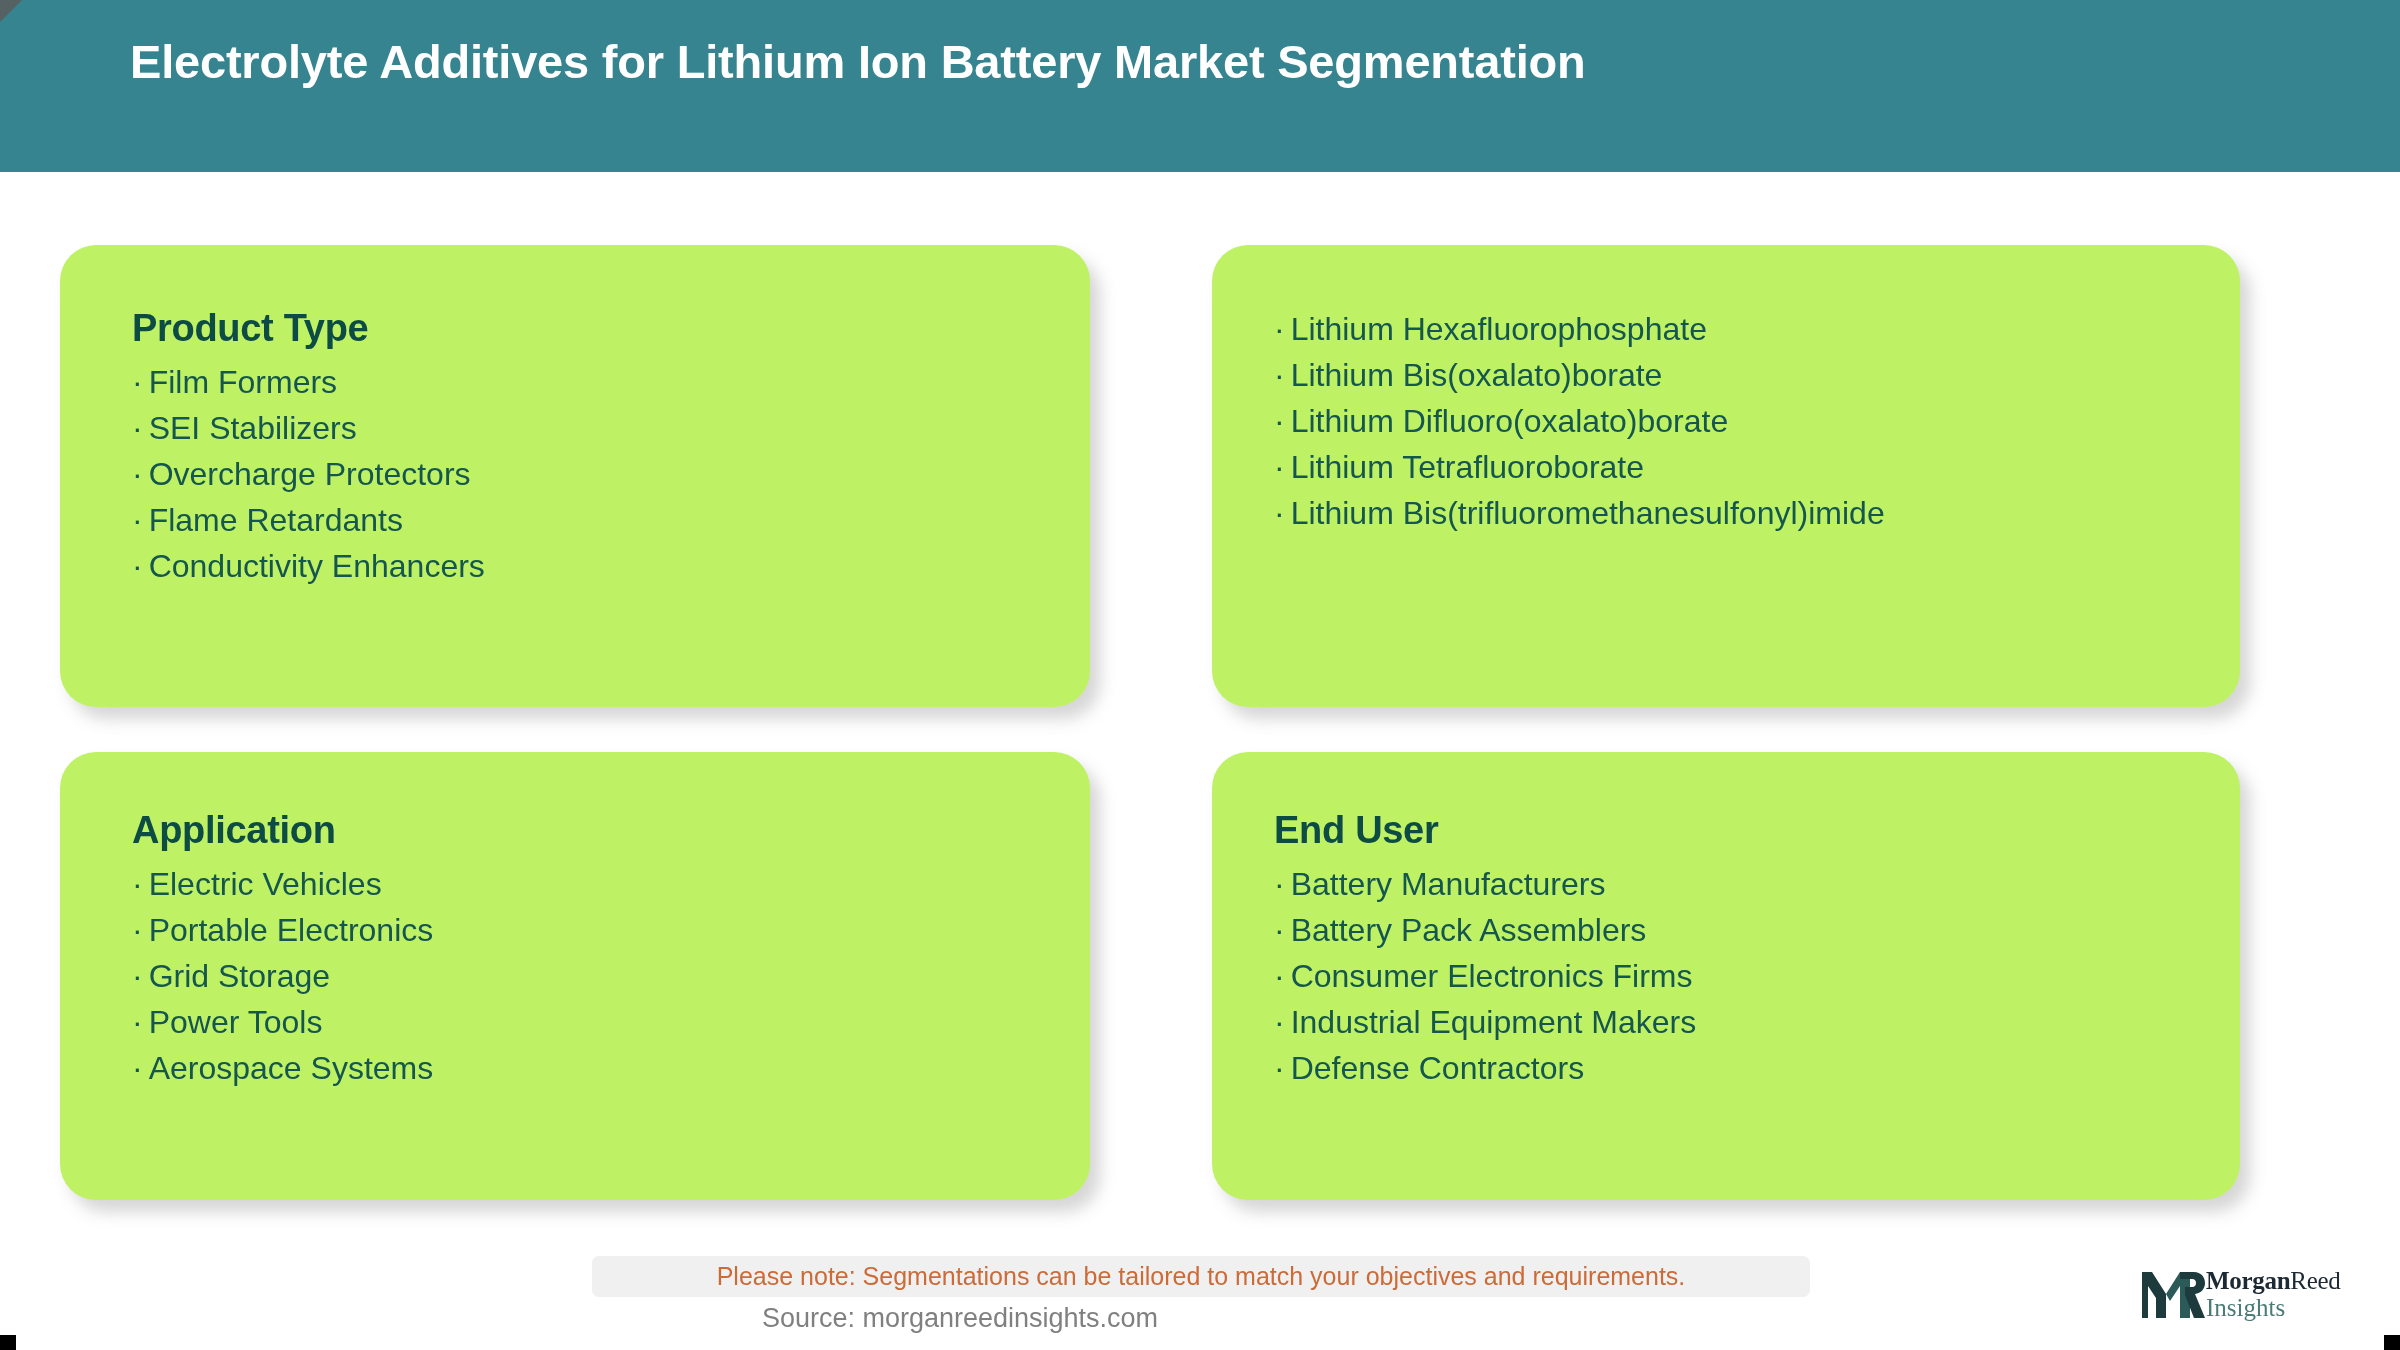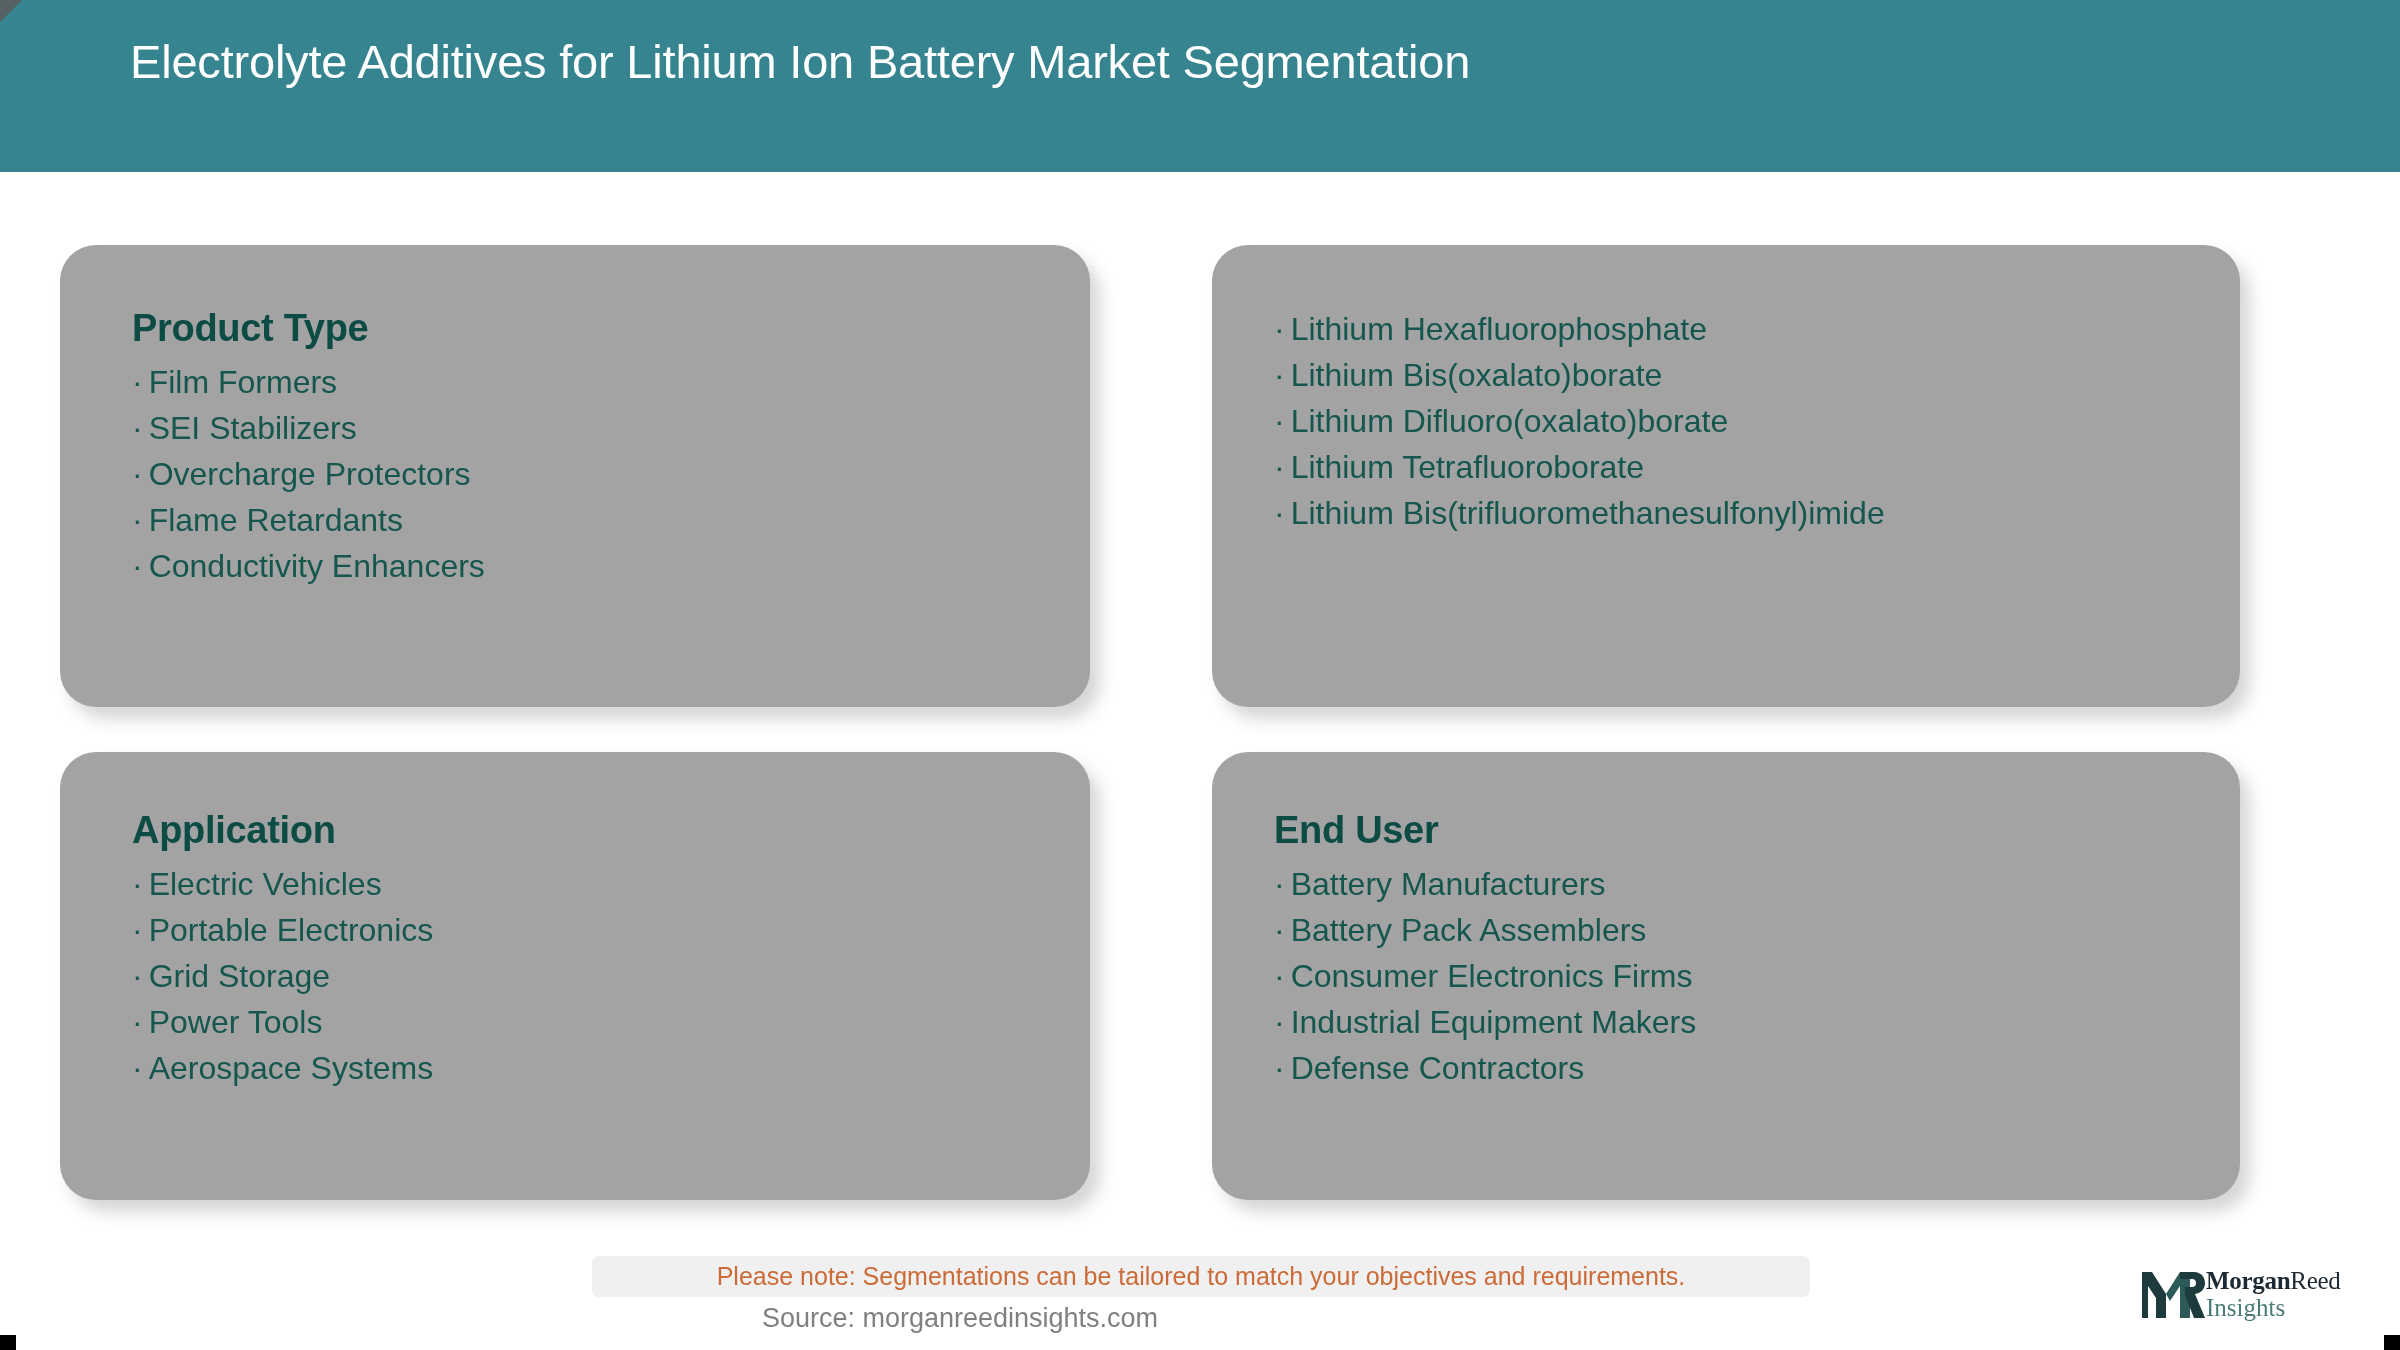--- a/index.html
+++ b/index.html
@@ -21,37 +21,37 @@
     left:0; top:0;
     width:2400px; height:172px;
     background:#35848f;
   }
   .header-title {
     position:absolute;
     left:130px; top:33px;
     width:1600px;
     color:#ffffff;
     font-size:47px;
-    font-weight:normal;
+    font-weight:bold;
     line-height:1.24;
     letter-spacing:-0.2px;
   }
   .corner-artifact {
     position:absolute;
     left:0; top:0;
     width:0; height:0;
     border-top:22px solid #5a5a5a;
     border-right:22px solid transparent;
     opacity:.85;
   }
 
   
   .card {
     position:absolute;
-    background:#a3a3a3;
+    background:#bef264;
     border-radius:36px;
     box-shadow:10px 12px 16px rgba(120,120,120,0.30);
   }
   .card-tl { left:60px;   top:245px;  width:1030px; height:462px; }
   .card-tr { left:1212px; top:245px;  width:1028px; height:462px; }
   .card-bl { left:60px;   top:752px;  width:1030px; height:448px; }
   .card-br { left:1212px; top:752px;  width:1028px; height:448px; }
 
   .card-inner { position:absolute; left:72px; top:0; right:40px; }
   .card-tl .card-inner, .card-bl .card-inner { left:72px; }

